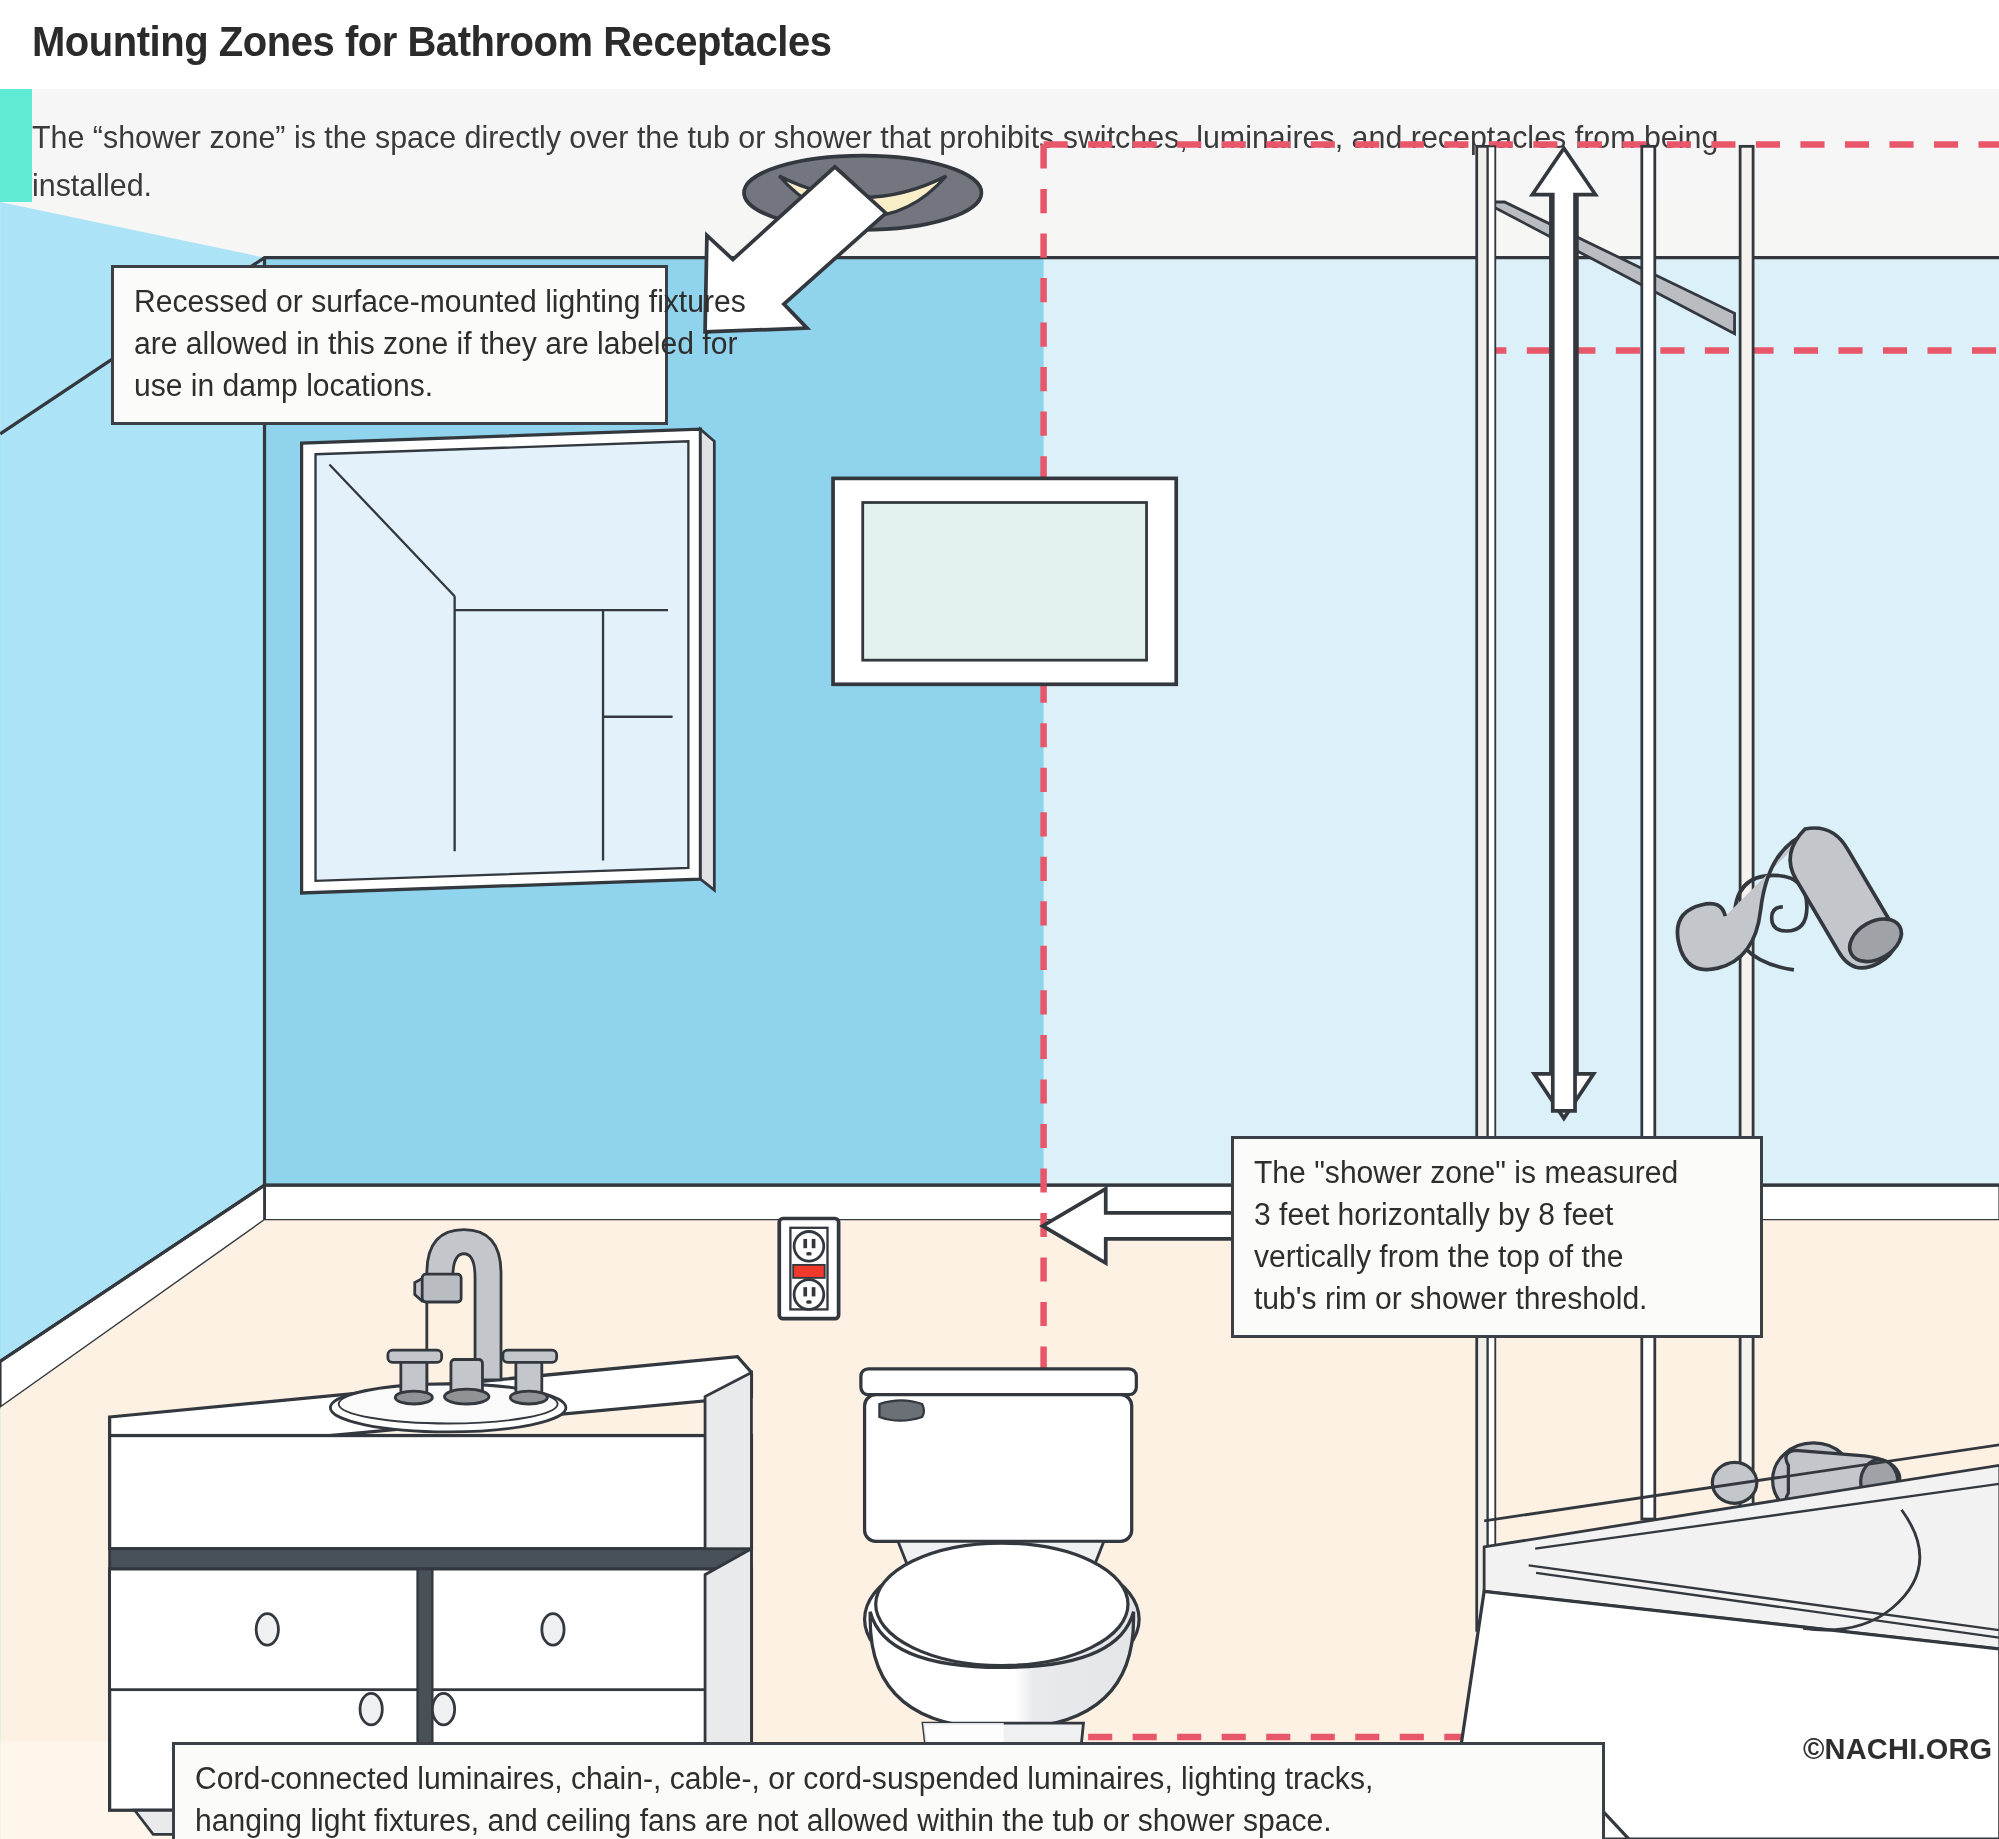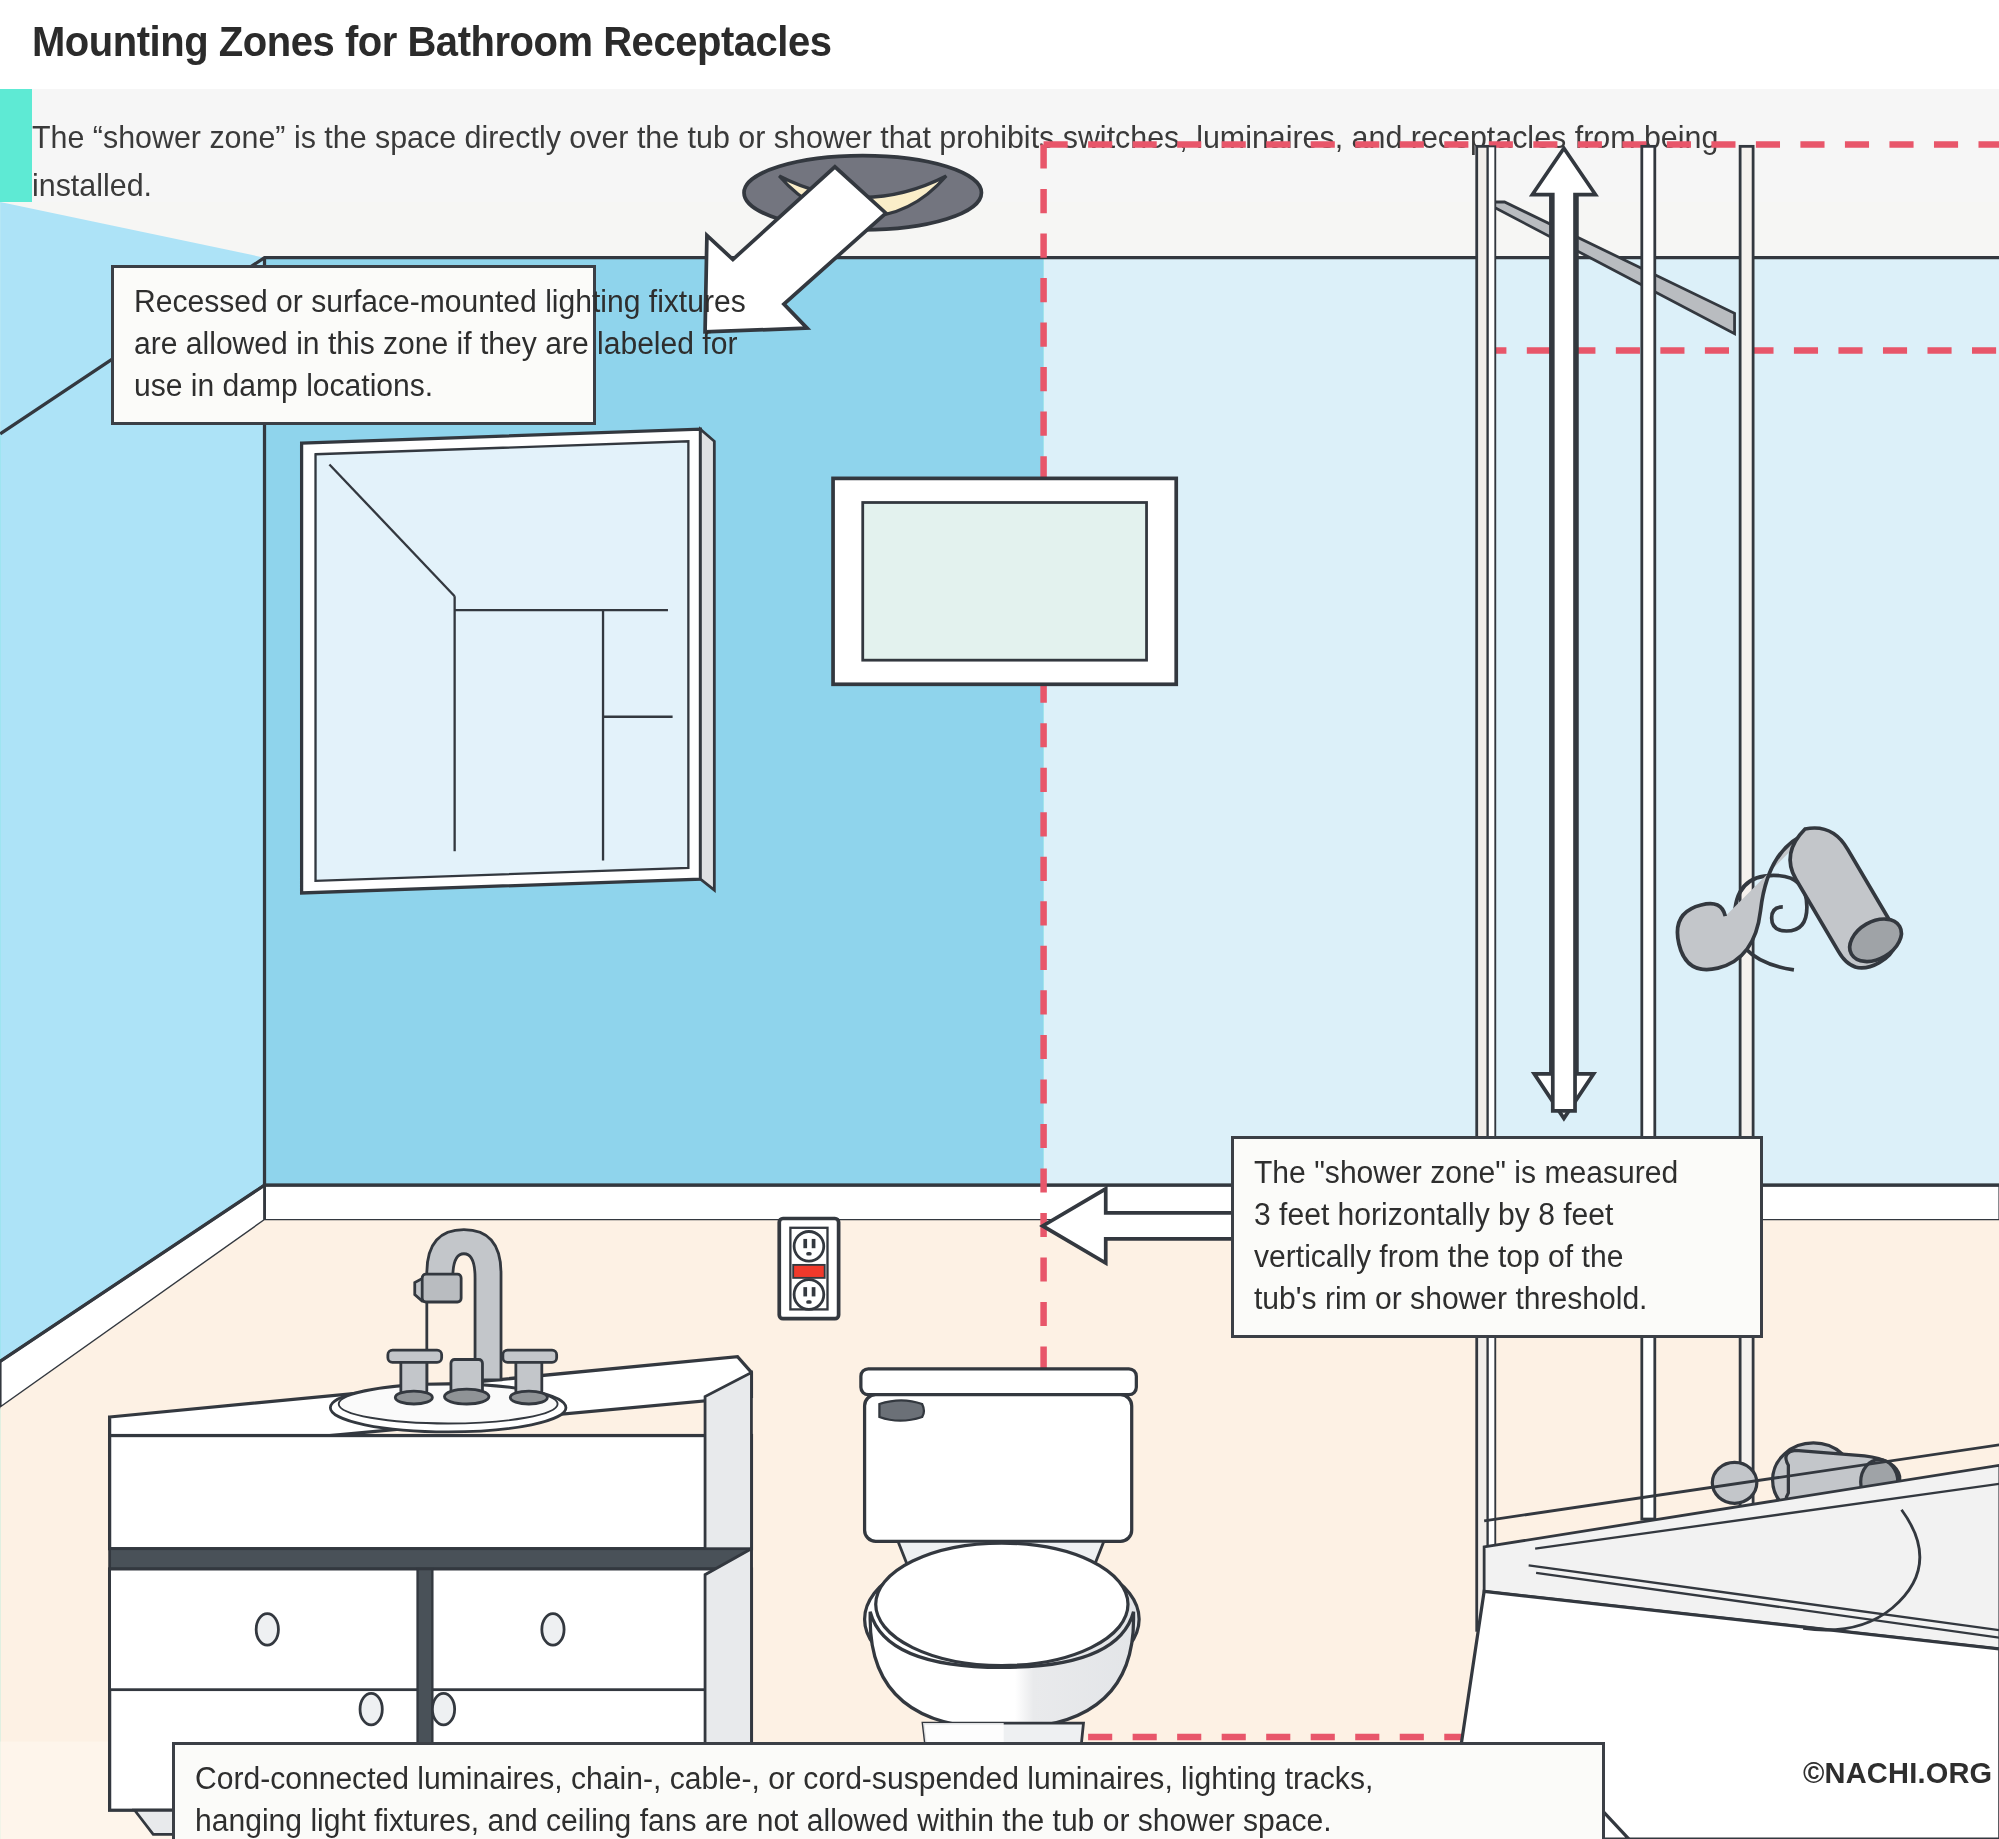--- a/index.html
+++ b/index.html
@@ -15,26 +15,26 @@
   #subtitle-text{position:absolute;left:32px;top:113px;width:1855px;font-size:32px;line-height:48px;color:#3a3a3a;
                  transform:scaleX(.95);transform-origin:left top;}
 
   
   #scene{position:absolute;left:0;top:202px;width:2000px;height:1637px;}
   svg.layer{position:absolute;left:0;top:0;width:2000px;height:1637px;overflow:visible;}
 
   
   .callout{position:absolute;background:#fbfbf9;border:3.7px solid #3b3f46;box-sizing:border-box;
            font-size:31px;line-height:42px;color:#2e2e2e;padding:13px 18.6px 15px 20.4px;}
-  #callout-lighting{left:111px;top:63px;width:485px;}
+  #callout-lighting{left:111px;top:63px;width:557px;}
   #callout-shower{left:1231px;top:934px;width:532px;}
   #callout-bottom{left:172px;top:1540px;width:1433px;}
   .callout .ln{display:block;white-space:nowrap;transform:scaleX(.97);transform-origin:left top;}
 
-  #copyright{position:absolute;left:1803px;top:1531px;font-size:29px;font-weight:bold;color:#2e2e2e;letter-spacing:0.2px;margin-top:24px;}
+  #copyright{position:absolute;left:1803px;top:1531px;font-size:29px;font-weight:bold;color:#2e2e2e;letter-spacing:0.2px;}
 </style>
 </head>
 <body>
 
 <div id="stage">
 
   <div id="header-band"></div>
   <div id="page-title">Mounting Zones for Bathroom Receptacles</div>
 
   <div id="subtitle-band"></div>

